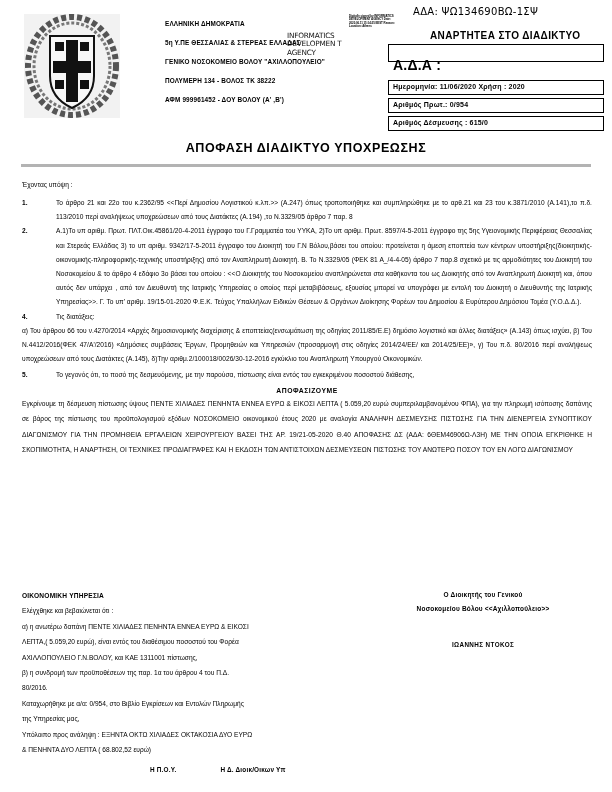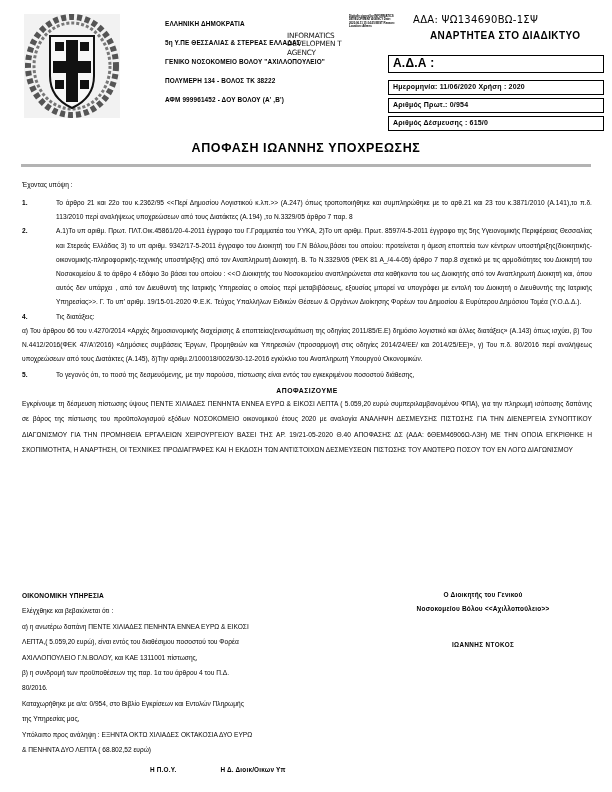--- a/index.html
+++ b/index.html
@@ -71,21 +71,21 @@
     font-size: 2.9px;
     line-height: 3.4px;
     font-weight: bold;
     color: #000;
     letter-spacing: -0.05px;
   }
 
   .ada-line {
     position: absolute;
     left: 413px;
-    top: 14px;
+    top: 6px;
     font-family: "DejaVu Sans", sans-serif;
     font-size: 10px;
     letter-spacing: .3px;
     white-space: nowrap;
   }
   .anartitea {
     position: absolute;
     left: 430px;
     top: 30px;
     font-size: 10px;
@@ -98,21 +98,21 @@
     position: absolute;
     border: 1px solid #000;
     box-sizing: border-box;
     font-size: 7px;
     font-weight: bold;
     padding: 2px 4px;
     white-space: nowrap;
     letter-spacing: .2px;
     background: #fff;
   }
-  .box-ada   { left: 388px; top: 44px;  width: 216px; height: 18px; font-size: 12px; padding-top: 0; margin-top: 11px;}
+  .box-ada   { left: 388px; top: 44px;  width: 216px; height: 18px; font-size: 14px; padding-top: 12px;}
   .box-date  { left: 388px; top: 80px;  width: 216px; height: 15px; }
   .box-prot  { left: 388px; top: 98px;  width: 216px; height: 15px; }
   .box-desm  { left: 388px; top: 116px; width: 216px; height: 15px; }
 
   
   .title {
     position: absolute;
     left: 0; top: 141px;
     width: 612px;
     text-align: center;
@@ -264,21 +264,21 @@
 
     <div class="ada-line">ΑΔΑ: ΨΩ134690ΒΩ-1ΣΨ</div>
     <div class="anartitea">ΑΝΑΡΤΗΤΕΑ ΣΤΟ ΔΙΑΔΙΚΤΥΟ</div>
 
     <div class="box box-ada">Α.Δ.Α :</div>
     <div class="box box-date">Ημερομηνία: 11/06/2020 Χρήση : 2020</div>
     <div class="box box-prot">Αριθμός Πρωτ.: 0/954</div>
     <div class="box box-desm">Αριθμός Δέσμευσης : 615/0</div>
   </div>
 
-  <div class="title">ΑΠΟΦΑΣΗ ΙΩΑΝΝΗΣ ΥΠΟΧΡΕΩΣΗΣ</div>
+  <div class="title">ΑΠΟΦΑΣΗ ΔΙΑΔΙΚΤΥΟ ΥΠΟΧΡΕΩΣΗΣ</div>
   <div class="rule"></div>
 
   <div class="body-area">
 
     <div class="lead">Έχοντας υπόψη :</div>
 
     <div class="num-item">
       <div class="n">1.</div>
       <div class="t">Το άρθρο 21 και 22ο του κ.2362/95  &lt;&lt;Περί Δημοσίου Λογιστικού κ.λπ.&gt;&gt; (Α.247)  όπως τροποποιήθηκε και συμπληρώθηκε με το αρθ.21 και 23 του κ.3871/2010 (Α.141),το π.δ. 113/2010 περί αναλήψεως υποχρεώσεων από τους Διατάκτες (Α.194) ,το Ν.3329/05  άρθρο 7 παρ. 8</div>
     </div>

